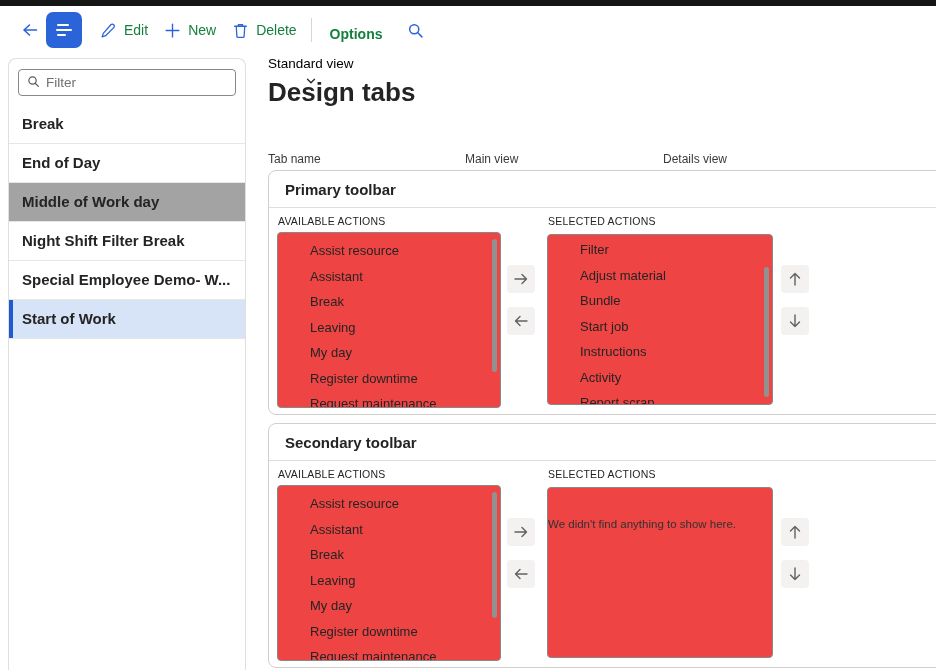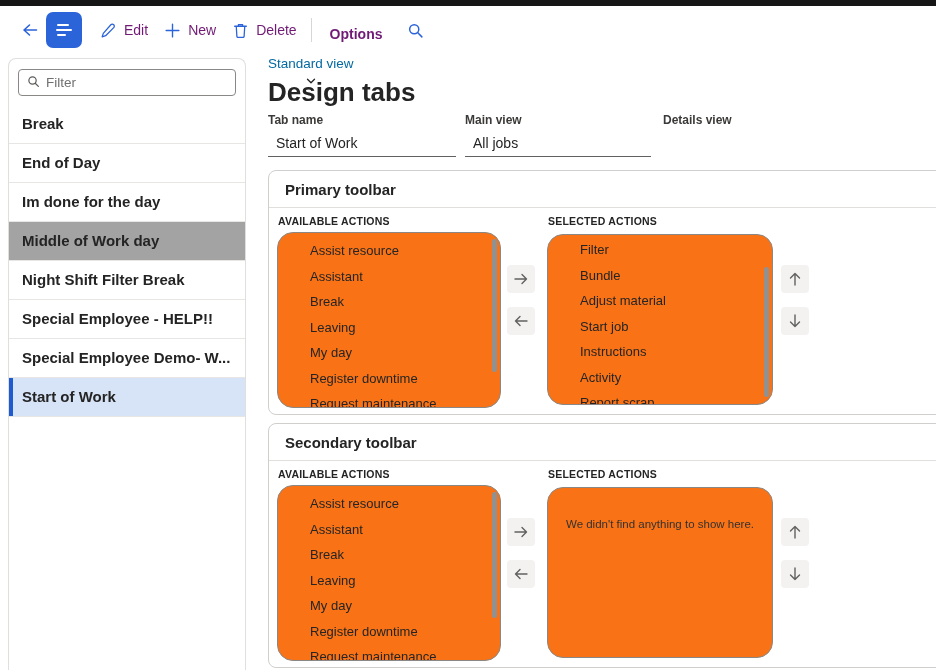--- a/index.html
+++ b/index.html
@@ -7,21 +7,21 @@
   body {
     position:relative; overflow:hidden; background:#ffffff;
     font-family:"Liberation Sans","DejaVu Sans",sans-serif; color:#242424;
   }
   .topbar { position:absolute; top:0; left:0; width:936px; height:6px; background:#161616; }
 
   
   .cmdbar { position:absolute; top:6px; left:0; width:936px; height:48px; background:#fff;
             display:flex; align-items:center; padding-left:16px; }
   .cmd-btn { display:flex; align-items:center; gap:7px; border:none; background:transparent;
-             font:14px "Liberation Sans",sans-serif; color:#701a75; cursor:pointer; padding:6px 8px; }
+             font:14px "Liberation Sans",sans-serif; color:#15803d; cursor:pointer; padding:6px 8px; }
   .cmd-btn svg { display:block; }
   .back-btn { margin-right:2px; padding:6px 4px; }
   .menu-btn { width:36px; height:36px; border-radius:7px; border:none; cursor:pointer;
               display:flex; flex-direction:column; justify-content:center; align-items:center; gap:3px; margin-right:10px; }
   .menu-btn i { display:block; height:2px; border-radius:1px; background:#fff; }
   .menu-btn i:nth-child(1){ width:12px; margin-right:3px;}
   .menu-btn i:nth-child(2){ width:16px; }
   .menu-btn i:nth-child(3){ width:9px; margin-right:6px;}
   .cmd-sep { width:1px; height:24px; background:#d6d6d6; margin:0 10px 0 6px; }
   .options-btn { font-weight:700;margin-top:8px; }
@@ -39,51 +39,51 @@
   .nav-item { position:relative; height:39px; line-height:38px; padding-left:13px;
               font-size:15px; font-weight:700; color:#242424; border-bottom:1px solid #e8e6e4;
               white-space:nowrap; overflow:hidden; cursor:pointer; }
   .nav-item.hover { background:#a3a3a3; }
   .nav-item.selected { background:#d7e4f7; }
   .nav-item.selected::before { content:""; position:absolute; left:0; top:0; bottom:0; width:4px; background:#1f5ad0; }
 
   
   .main { position:absolute; left:268px; top:56px; width:668px; height:614px; }
   .view-selector { position:absolute; left:0; top:0; display:flex; align-items:center; gap:4px;
-                   font-size:13.5px; color:#0369a1; cursor:pointer;flex-direction:column; }
+                   font-size:13.5px; color:#000000; cursor:pointer;flex-direction:column; }
   .page-title { position:absolute; left:0; top:21px; font-size:26px; font-weight:700; }
 
   .field { position:absolute; top:57px; }
   .field-tabname { left:0;  width:188px; }
   .field-mainview { left:197px; width:186px; }
   .field-detailsview { left:395px; width:133px; }
-  .field label { display:block; font-size:12px; font-weight:700; color:#3b3a39; margin-bottom:5px; }
+  .field label { display:block; font-size:12px; font-weight:400; color:#3b3a39; margin-bottom:5px;margin-top:39px; }
   .field input { width:100%; border:none; border-bottom:1.5px solid #616161; outline:none;
                  font:14px "Liberation Sans",sans-serif; color:#242424; padding:3px 8px 5px 8px; background:transparent; }
 
   .card { position:absolute; left:0; width:700px; background:#fff;
           border:1px solid #d1cfcd; border-radius:8px; }
   .card-primary { top:114px; height:245px; }
   .card-secondary { top:367px; height:245px; }
   .card-header { height:37px; line-height:37px; padding-left:16px; font-size:15px; font-weight:700;
                  border-bottom:1px solid #e1dfdd; }
-  .col-label { position:absolute; top:44px; font-size:10.5px; font-weight:700; letter-spacing:.2px; color:#242424; }
+  .col-label { position:absolute; top:44px; font-size:10.5px; font-weight:400; letter-spacing:.2px; color:#242424; }
   .col-label.avail { left:9px; }
   .col-label.sel { left:279px; }
 
-  .listbox { position:absolute; background:#f97316; border:1px solid #8a8886; border-radius:16px; overflow:hidden; }
+  .listbox { position:absolute; background:#ef4444; border:1px solid #8a8886; border-radius:4px; overflow:hidden; }
   .lb-avail { left:8px; top:61px; width:224px; height:176px; padding-top:5px; }
   .lb-sel   { left:278px; top:63px; width:226px; height:171px; padding-top:2px; }
   .lb-item { height:25.5px; line-height:25.5px; padding-left:32px; font-size:13px; color:#242424;
              white-space:nowrap; cursor:pointer; }
   .lb-thumb { position:absolute; right:3px; width:5px; background:#919191; border-radius:3px; cursor:pointer; }
   .thumb-p-avail { top:6px; height:133px; }
   .thumb-p-sel   { top:32px; height:130px; }
   .thumb-s-avail { top:6px; height:126px; }
-  .empty-msg { position:absolute; top:30px; left:0; right:0; text-align:center;
+  .empty-msg { position:absolute; top:30px; left:0; right:0; 
                font-size:11.5px; color:#323130; }
 
   .move-btn { position:absolute; width:28px; height:28px; border:none; border-radius:4px;
               background:#f3f2f1; cursor:pointer; display:flex; align-items:center; justify-content:center; }
   .move-btn svg { display:block; }
   .btn-right, .btn-up { top:94px; }
   .btn-left, .btn-down { top:136px; }
   .btn-right,.btn-left { left:238px; }
   .btn-up,.btn-down { left:512px; }
 </style>
@@ -150,24 +150,22 @@
           <circle cx="6.8" cy="6.8" r="4.5" fill="none" stroke="#5c5b5a" stroke-width="1.5"></circle>
           <path d="M10.4 10.4L14 14" stroke="#5c5b5a" stroke-width="1.5" stroke-linecap="round"></path>
         </svg>
     </span>
     <input type="text" placeholder="Filter" style="">
   </div>
   <div class="nav-list">
 
   <div class="nav-item">Break</div>
       <div class="nav-item">End of Day</div>
-      <div class="nav-item">Im done for the day</div>
       <div class="nav-item hover">Middle of Work day</div>
       <div class="nav-item">Night Shift Filter Break</div>
-      <div class="nav-item">Special Employee - HELP!!</div>
       <div class="nav-item">Special Employee Demo- W...</div>
       <div class="nav-item selected">Start of Work</div>
     </div>
 </div>
 
 <div class="main">
   <div class="view-selector">
     <span>Standard view</span>
     <span>
       <svg width="12" height="12" viewBox="0 0 12 12">
@@ -217,22 +215,22 @@
       <span>
         <svg width="18" height="18" viewBox="0 0 18 18">
             <path d="M15 9H3.5 M8 4.5L3.5 9 8 13.5" fill="none" stroke="#616160" stroke-width="1.4" stroke-linecap="round" stroke-linejoin="round"></path>
           </svg>
       </span>
     </button>
 
     <div class="listbox lb-sel">
 
     <div class="lb-item">Filter</div>
+        <div class="lb-item">Adjust material</div>
         <div class="lb-item">Bundle</div>
-        <div class="lb-item">Adjust material</div>
         <div class="lb-item">Start job</div>
         <div class="lb-item">Instructions</div>
         <div class="lb-item">Activity</div>
         <div class="lb-item">Report scrap</div>
         <div class="lb-thumb thumb-p-sel"></div>
       </div>
 
     <button class="move-btn btn-up">
       <span>
         <svg width="18" height="18" viewBox="0 0 18 18">

